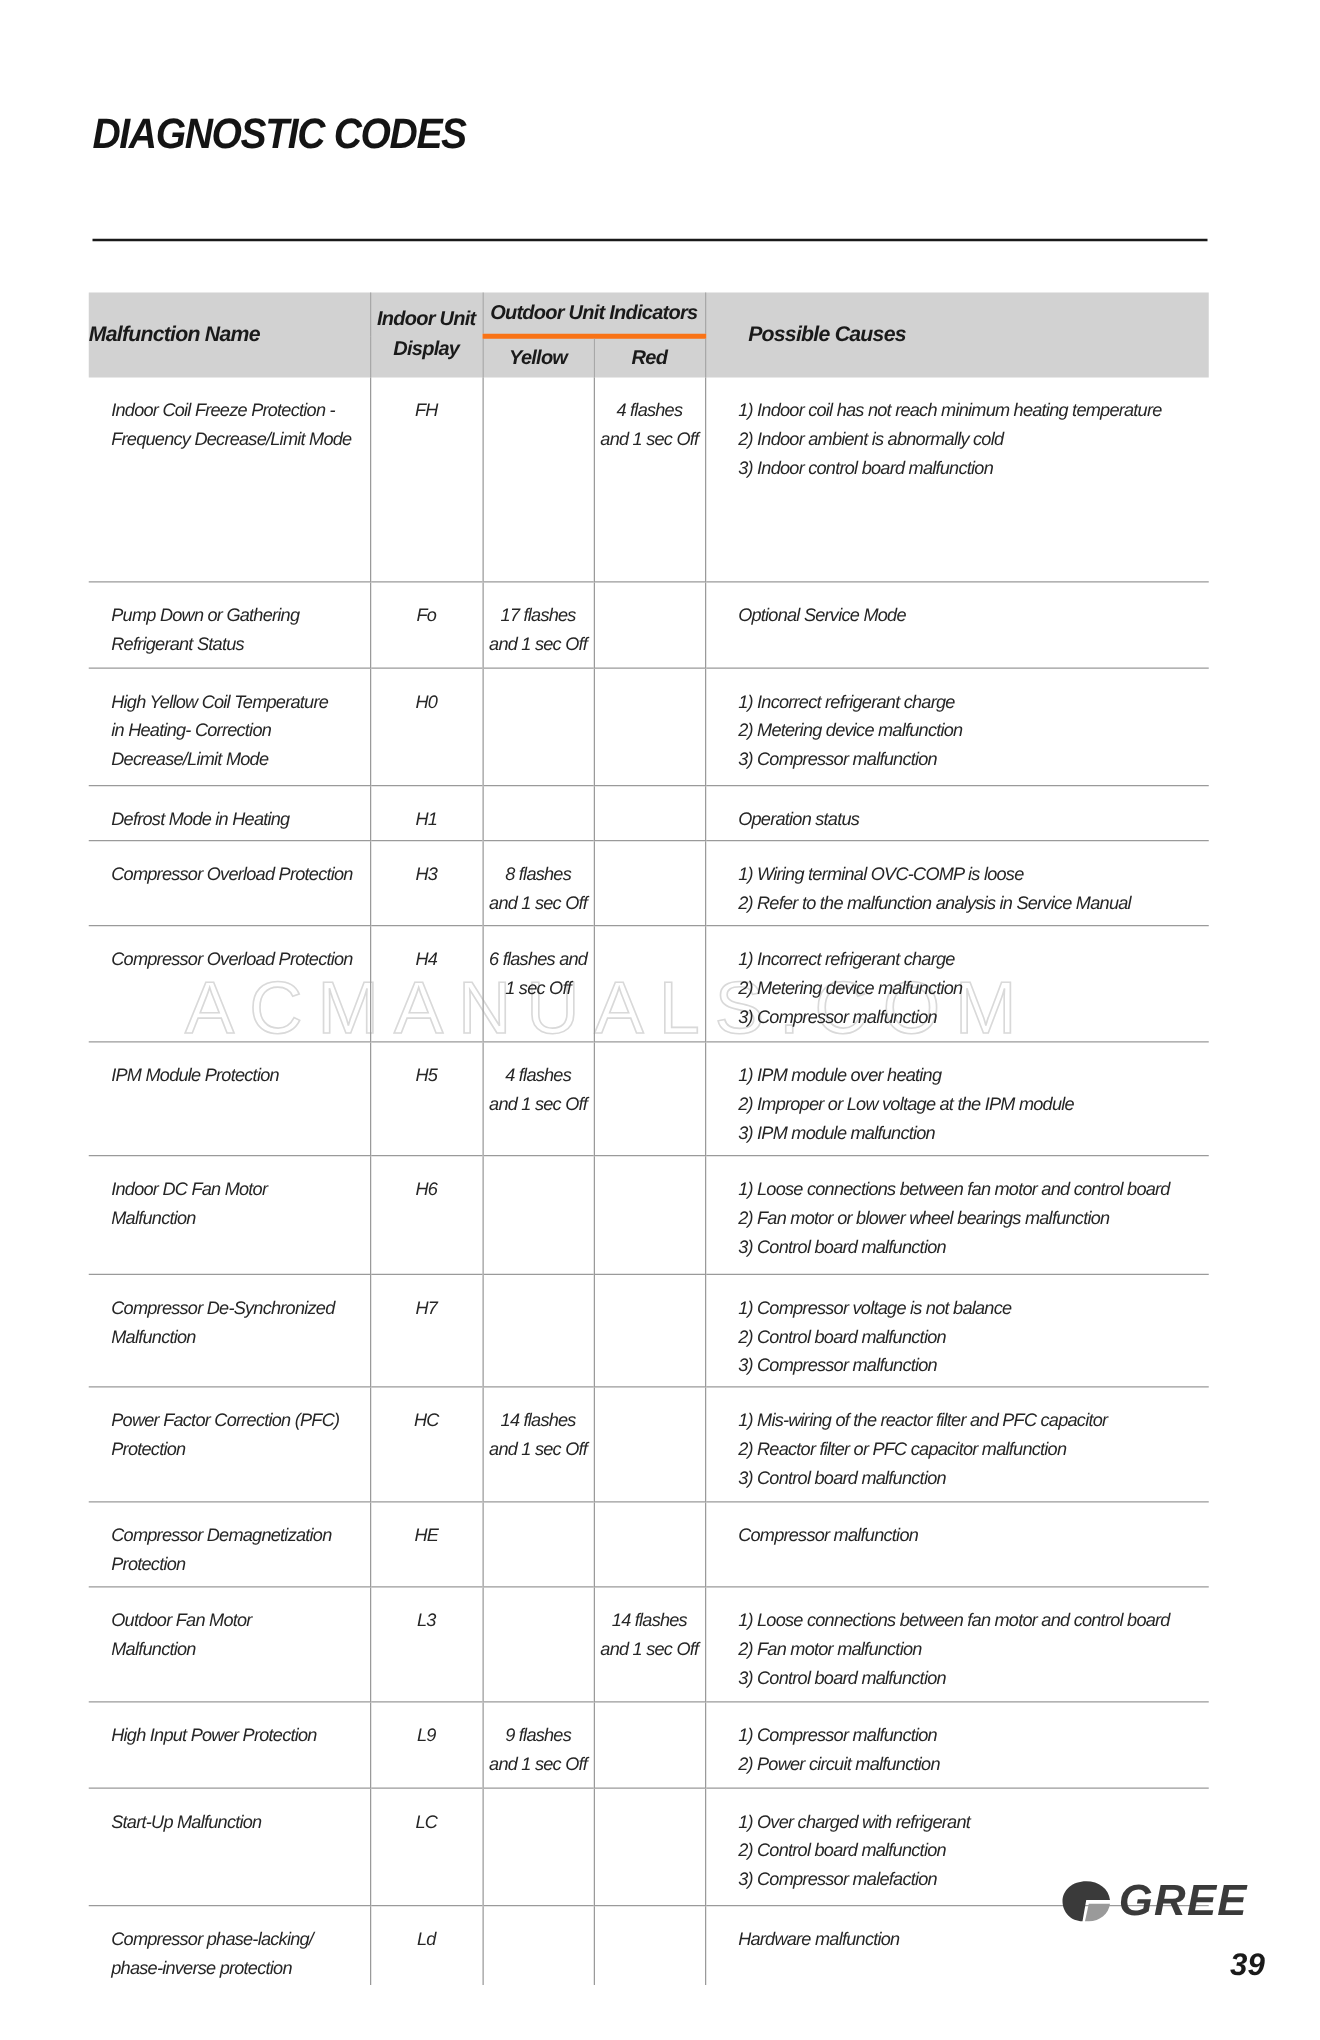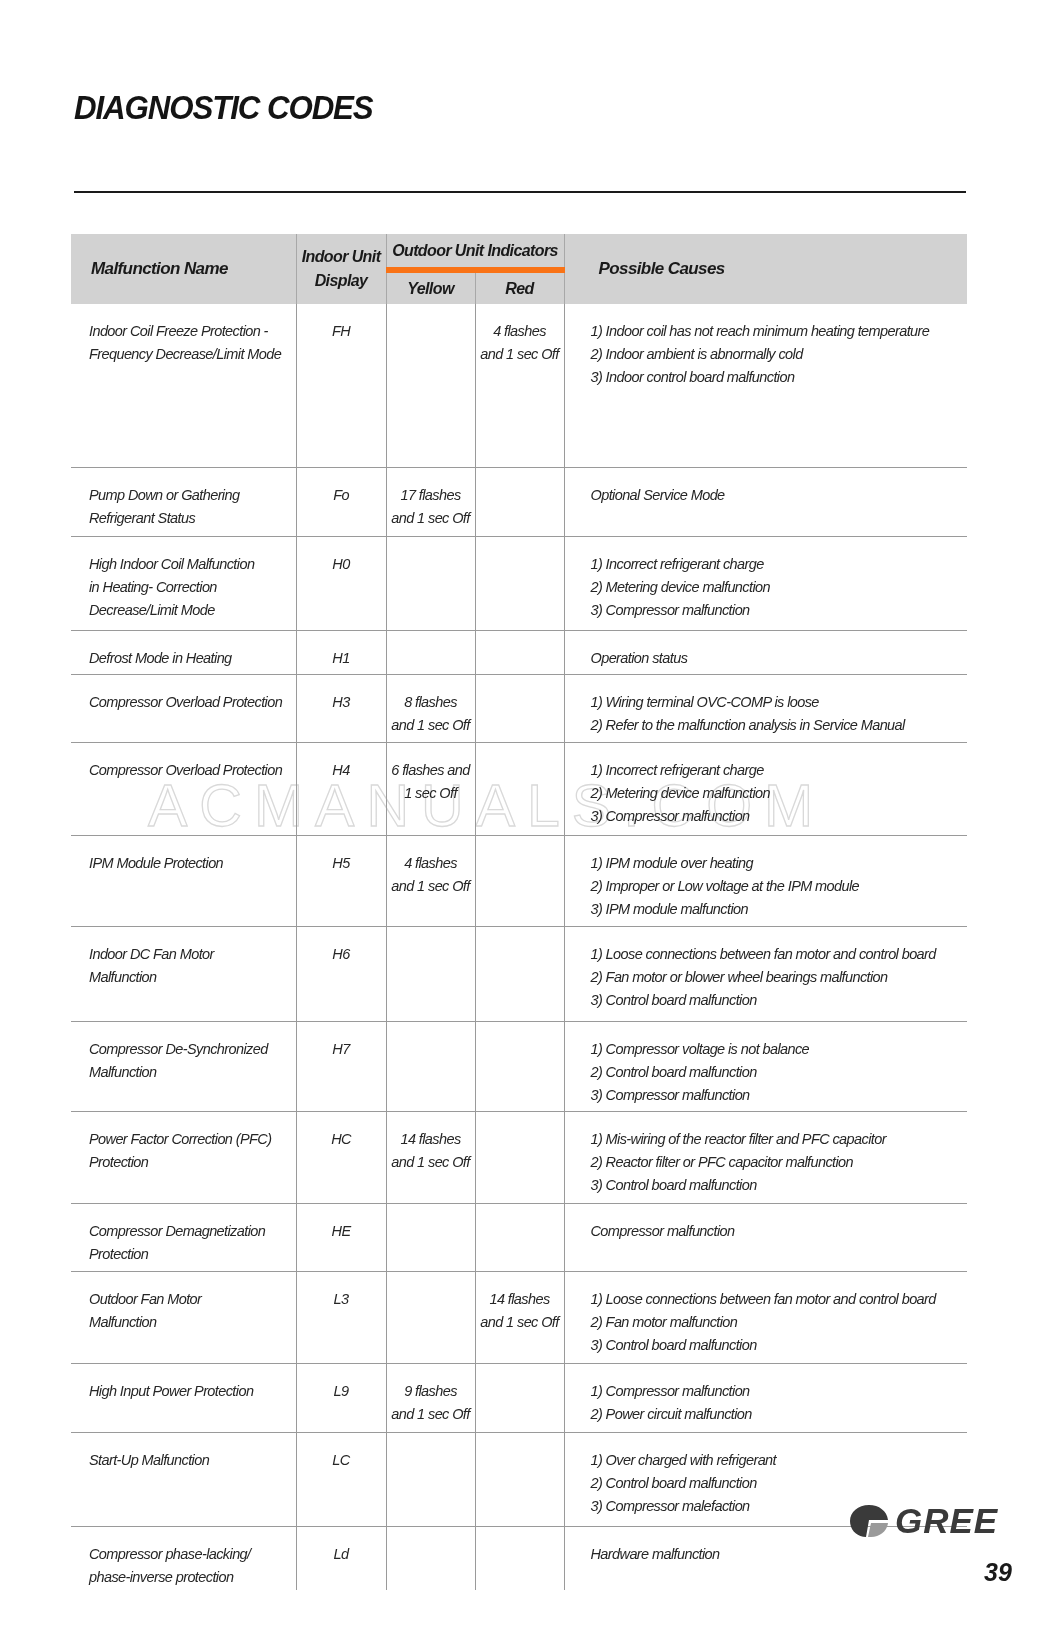--- a/index.html
+++ b/index.html
@@ -10,26 +10,26 @@
            font-size: 34px; letter-spacing: -1.2px; color: #141414; transform: scaleX(0.92); transform-origin: left center; }
   .rule { position: absolute; left: 74px; top: 191px; width: 892px; height: 2px; background: #1a1a1a; }
   table.diag { position: absolute; left: 71px; top: 234px; width: 896px; border-collapse: collapse; table-layout: fixed; }
   table.diag col.c1 { width: 225px; }
   table.diag col.c2 { width: 90px; }
   table.diag col.c3 { width: 89px; }
   table.diag col.c4 { width: 89px; }
   table.diag col.c5 { width: 403px; }
   thead th { background: #d2d2d2; font-weight: bold; font-style: italic; color: #1a1a1a;
              font-size: 16px; letter-spacing: -0.6px; padding: 0; vertical-align: middle; }
-  thead th.lbl-left { text-align: left; padding-left: 20px; font-size: 17px; }
+  thead th.lbl-left { text-align: left; font-size: 17px; }
   thead th.center { text-align: center; line-height: 24px; }
   thead tr.top th { height: 33px; }
   thead tr.sub th { height: 31px; }
   thead th.bl { border-left: 1px solid #a8a8a8; }
-  thead tr.sub th { border-top: 6px solid #f97316; text-align: center; }
+  thead tr.sub th { border-top: 4px solid #f97316; text-align: center; }
   tbody td { font-style: italic; font-size: 14.5px; letter-spacing: -0.6px; line-height: 23px; color: #262626;
              vertical-align: top; padding: 16px 0 0 0; border-top: 1px solid #9a9a9a; }
   tbody tr:first-child td { border-top: none; }
   tbody td.name { padding-left: 18px; padding-right: 6px; }
   tbody td.code, tbody td.ind { text-align: center; border-left: 1px solid #9a9a9a; }
   tbody td.cause { padding-left: 26px; border-left: 1px solid #9a9a9a; }
   tbody td .line { display: block; white-space: nowrap; }
   .watermark { position: absolute; left: 148px; top: 772px; font-family: "Liberation Sans", sans-serif;
                font-size: 59px; letter-spacing: 12px; color: transparent; -webkit-text-stroke: 1.3px #d9d9d9;
                pointer-events: none; white-space: nowrap; }
@@ -99,21 +99,21 @@
           <span class="line">17 flashes</span>
           <span class="line">and 1 sec Off</span>
         </td>
         <td class="ind"></td>
         <td class="cause">
           <span class="line">Optional Service Mode</span>
         </td>
       </tr>
       <tr style="height: 94px;">
         <td class="name">
-          <span class="line">High Indoor Coil Malfunction</span>
+          <span class="line">High Yellow Coil Temperature</span>
           <span class="line">in Heating- Correction</span>
           <span class="line">Decrease/Limit Mode</span>
         </td>
         <td class="code">H0</td>
         <td class="ind"></td>
         <td class="ind"></td>
         <td class="cause">
           <span class="line">1) Incorrect refrigerant charge</span>
           <span class="line">2) Metering device malfunction</span>
           <span class="line">3) Compressor malfunction</span>

